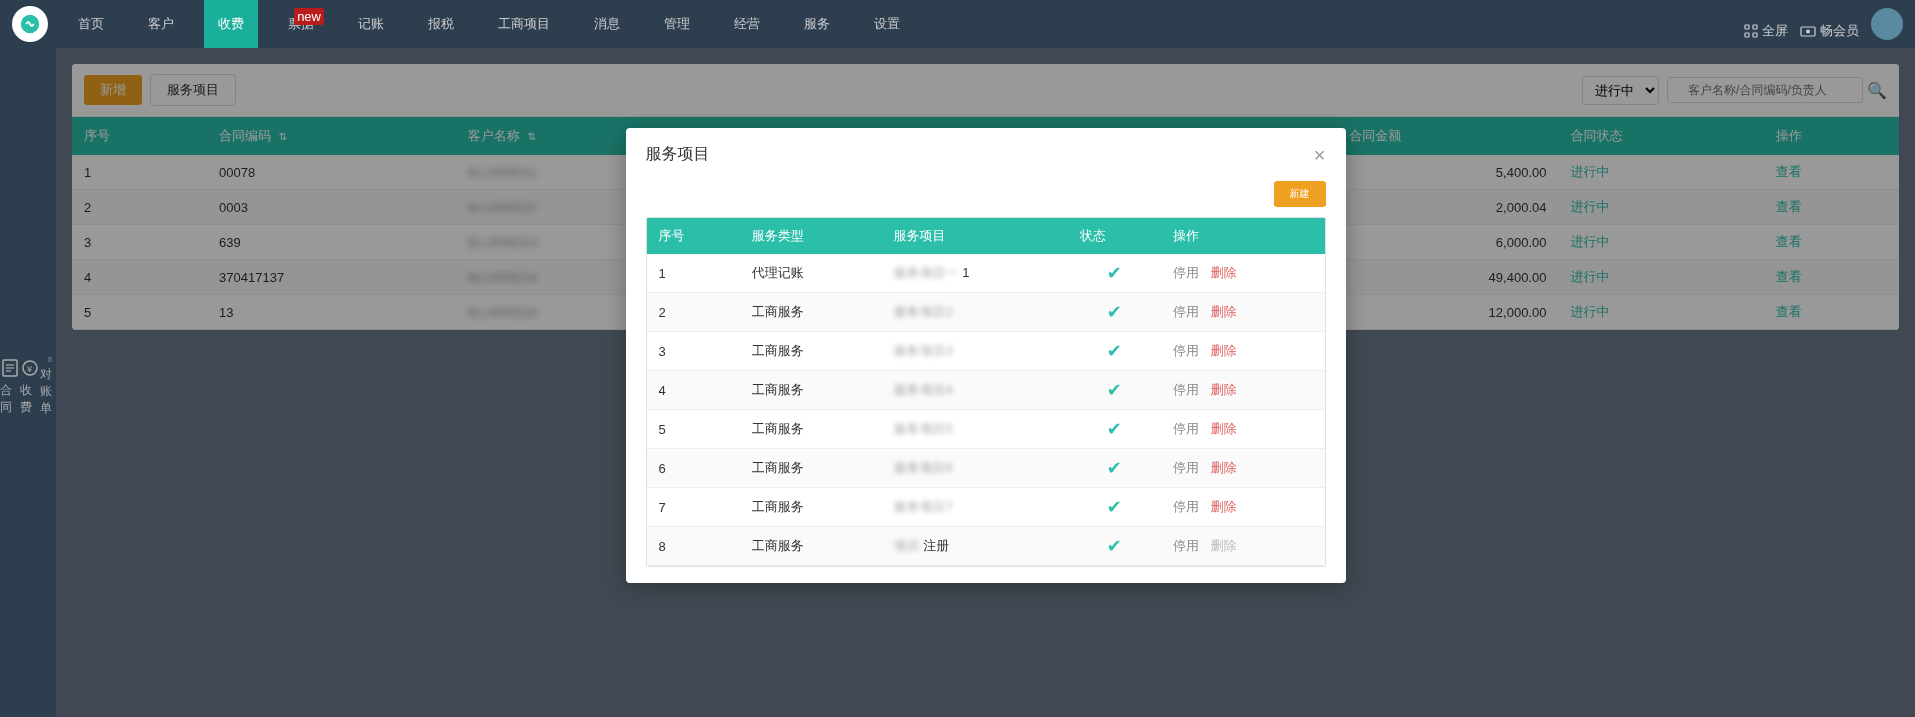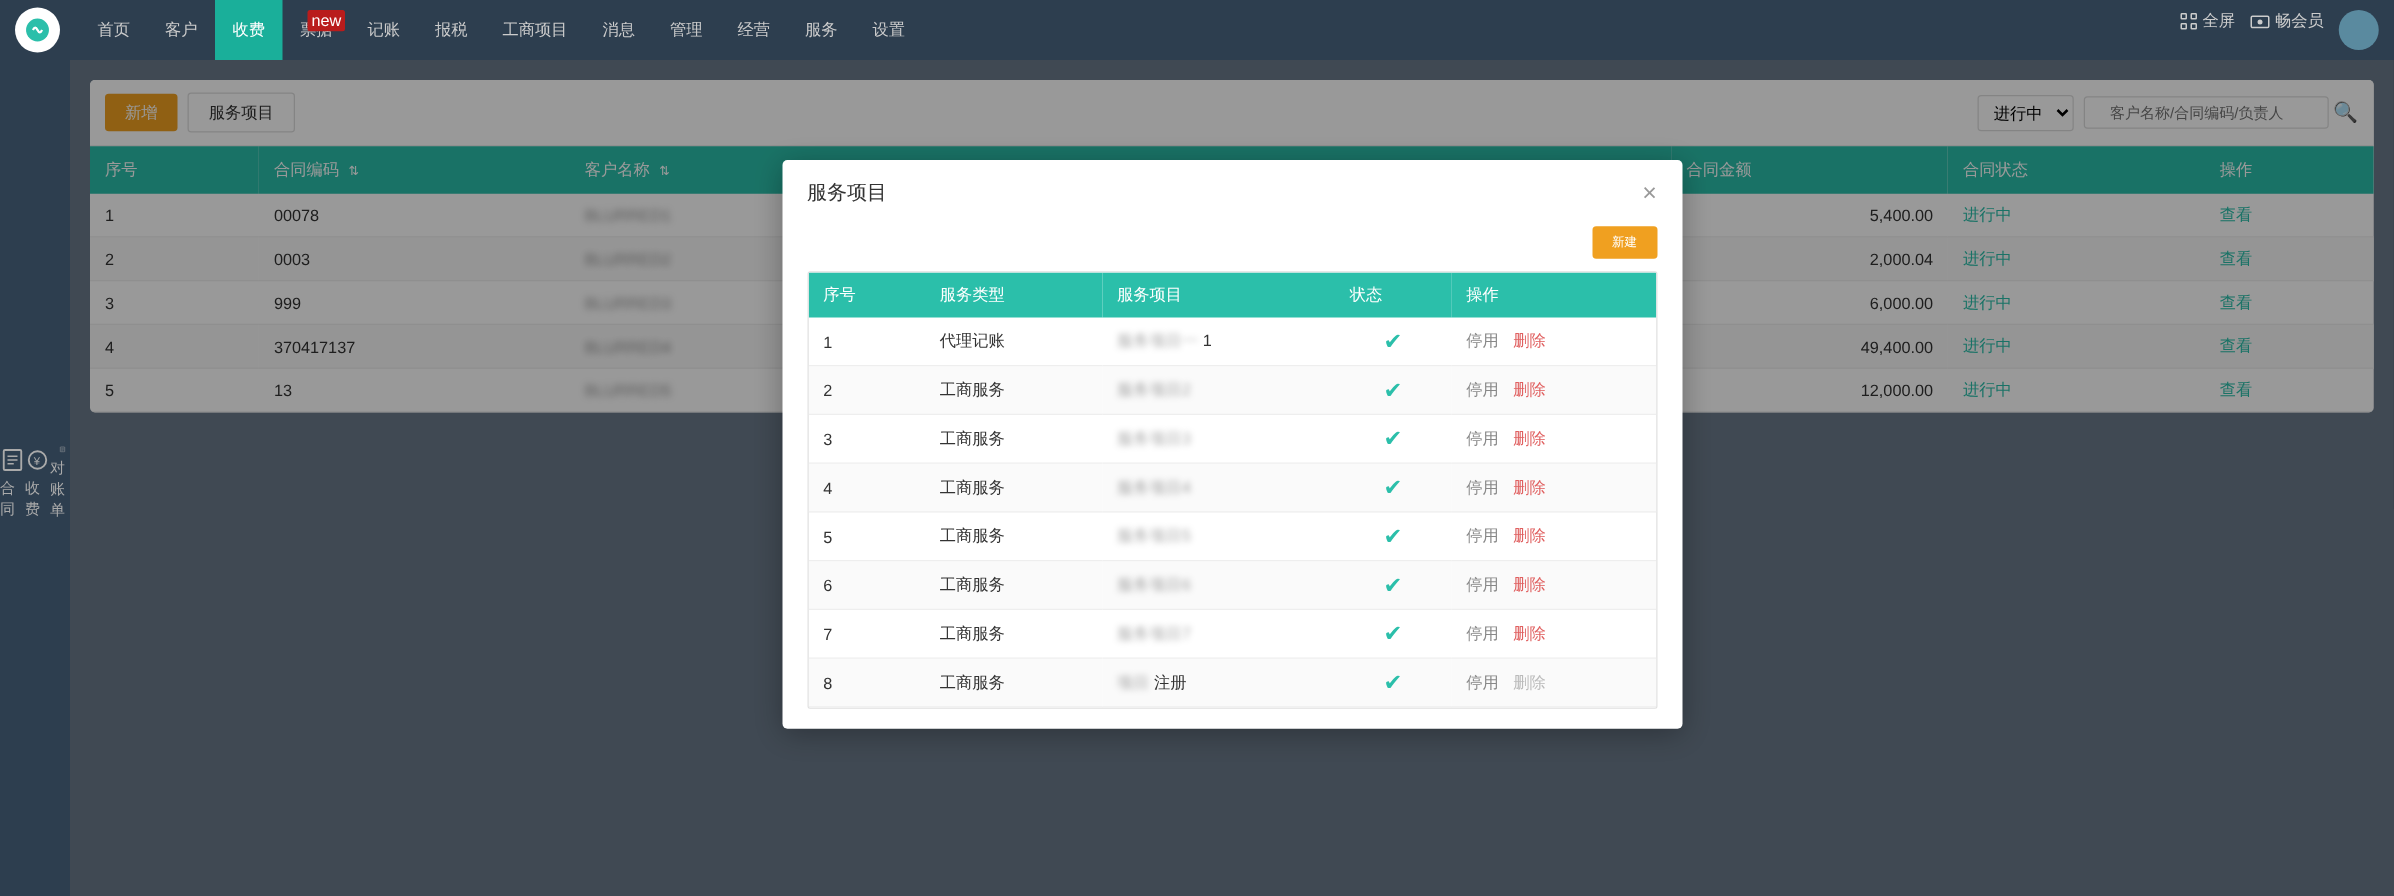--- a/index.html
+++ b/index.html
@@ -18,42 +18,42 @@
     }
     .top-nav .logo {
       width: 36px; height: 36px;
       background: #fff;
       border-radius: 50%;
       display: flex; align-items: center; justify-content: center;
       margin-right: 16px;
       flex-shrink: 0;
     }
     .top-nav .logo svg { width: 22px; height: 22px; }
-    .nav-items { display: flex; align-items: center; gap: 0; flex: 1; text-align: right; }
+    .nav-items { display: flex; align-items: center; gap: 16px; flex: 1; text-align: right; }
     .nav-item {
       padding: 0 14px;
       height: 48px;
       display: flex; align-items: center;
       color: #ccc;
       cursor: pointer;
       position: relative;
       font-size: 13px;
     }
     .nav-item.active { background: #1aaf9a; color: #fff; }
     .nav-item .new-badge {
       position: absolute;
       top: 8px; right: 4px;
       background: #b91c1c;
       color: #fff;
       font-size: 13px;
       padding: 1px 3px;
       border-radius: 2px;
     }
     .nav-right {
-      display: flex; align-items: flex-start; gap: 12px; color: #ccc; font-size: 13px;
+      display: flex; align-items: flex-end; gap: 12px; color: #ccc; font-size: 13px;
     }
     .nav-right .fullscreen, .nav-right .vip {
       display: flex; align-items: center; gap: 4px; cursor: pointer;
     }
     .avatar {
       width: 32px; height: 32px;
       background: #5a8a9f;
       border-radius: 50%;
       cursor: pointer;
     }
@@ -382,21 +382,21 @@
       <td>0003</td>
       <td><span class="blurred">BLURRED2</span></td>
       <td>小规模记账</td>
       <td>202305-202404</td>
       <td class="amount">2,000.04</td>
       <td><span class="status-badge">进行中</span></td>
       <td><a class="action-link">查看</a></td>
     </tr>
           <tr>
       <td>3</td>
-      <td>999</td>
+      <td>639</td>
       <td><span class="blurred">BLURRED3</span></td>
       <td>小规模记账</td>
       <td>202305-202404</td>
       <td class="amount">6,000.00</td>
       <td><span class="status-badge">进行中</span></td>
       <td><a class="action-link">查看</a></td>
     </tr>
           <tr>
       <td>4</td>
       <td>370417137</td>

